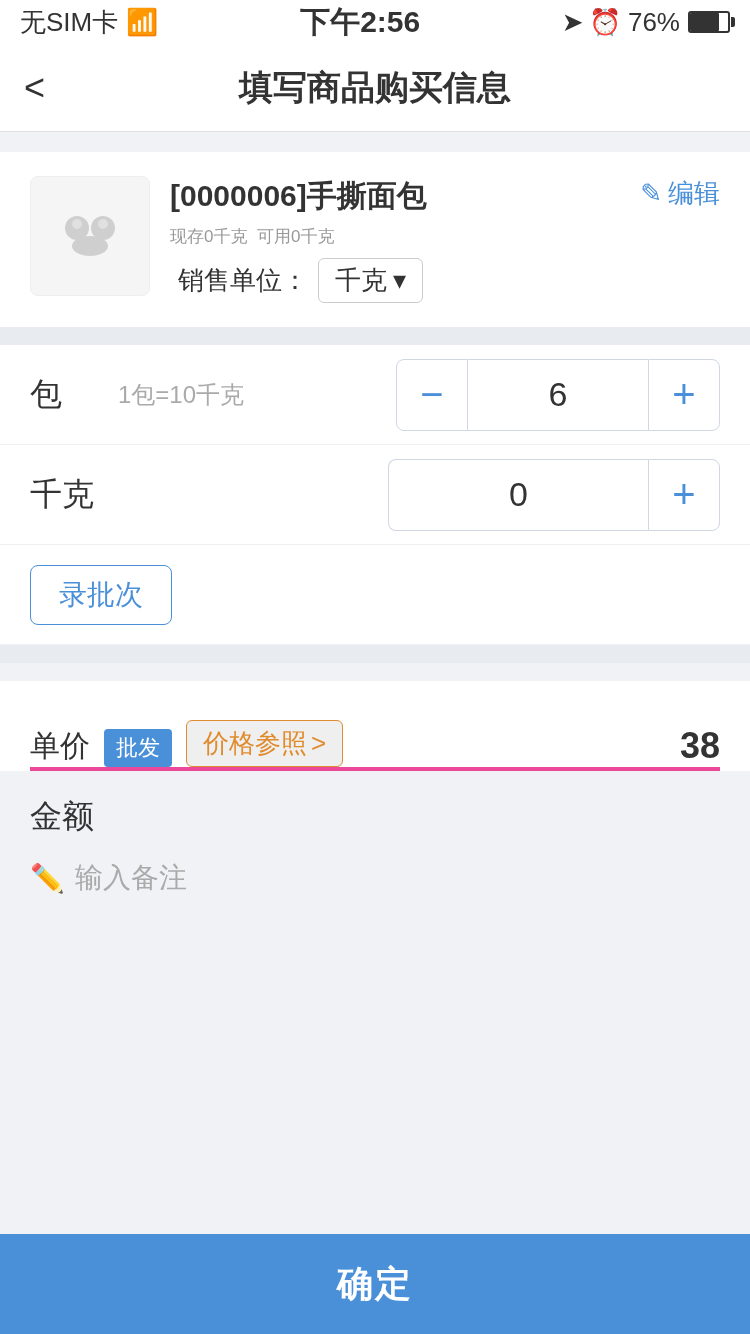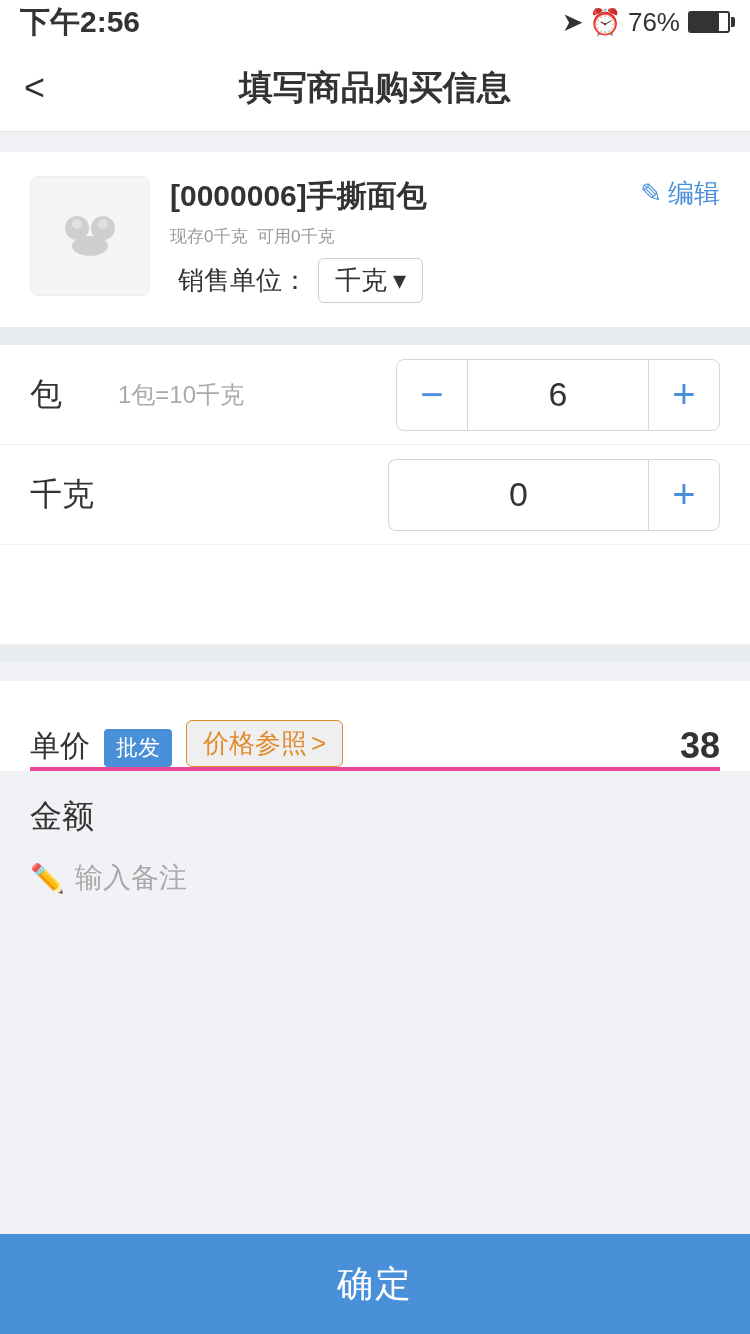--- a/index.html
+++ b/index.html
@@ -327,32 +327,36 @@
     
     .confirm-btn {
       position: fixed;
       bottom: 0;
       left: 0;
       width: 750px;
       height: 100px;
       background: #4a90d9;
       color: #fff;
       font-size: 36px;
-      font-weight: 400;
+      font-weight: 700;
       display: flex;
       align-items: center;
       justify-content: center;
       cursor: pointer;
       letter-spacing: 2px;
     }
   </style>
 </head>
 <body>
 
 <div class="status-bar">
+  <div class="status-left">
+    <span>无SIM卡</span>
+    <span>📶</span>
+  </div>
   <div class="status-center">下午2:56</div>
   <div class="status-right">
     <span>➤</span>
     <span>⏰</span>
     <span>76%</span>
     <span class="battery-icon">
       <div class="battery-fill"></div>
     </span>
   </div>
 </div>
@@ -409,20 +413,21 @@
 
   <div class="input-row">
     <span class="input-label">千克</span>
     <div class="input-controls">
       <input class="ctrl-input-no-minus" type="text" value="0" style="">
       <button class="ctrl-btn right" style="border-left:1px solid #d0d7e3;">+</button>
     </div>
   </div>
 
   <div class="total-row">
+    <button class="batch-btn">录批次</button>
   </div>
 </div>
 
 <div class="section-divider"></div>
 
 <div class="price-section">
   <div class="price-row">
     <span class="price-label">单价</span>
     <span class="price-tag-blue">批发</span>
     <button class="price-ref-btn">

